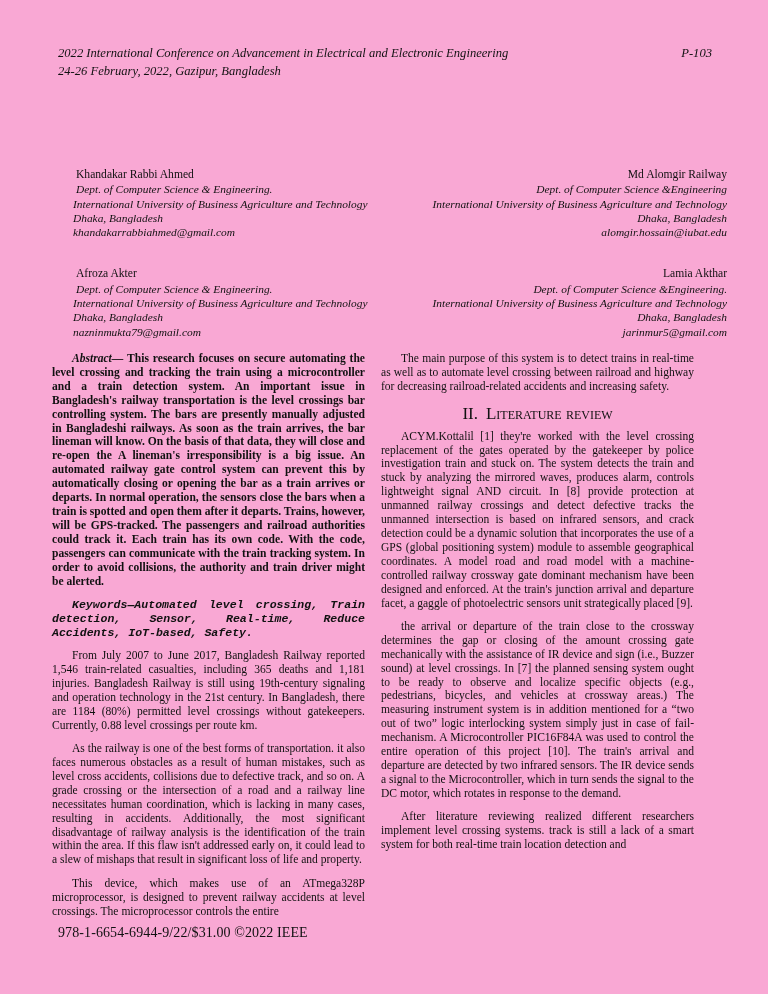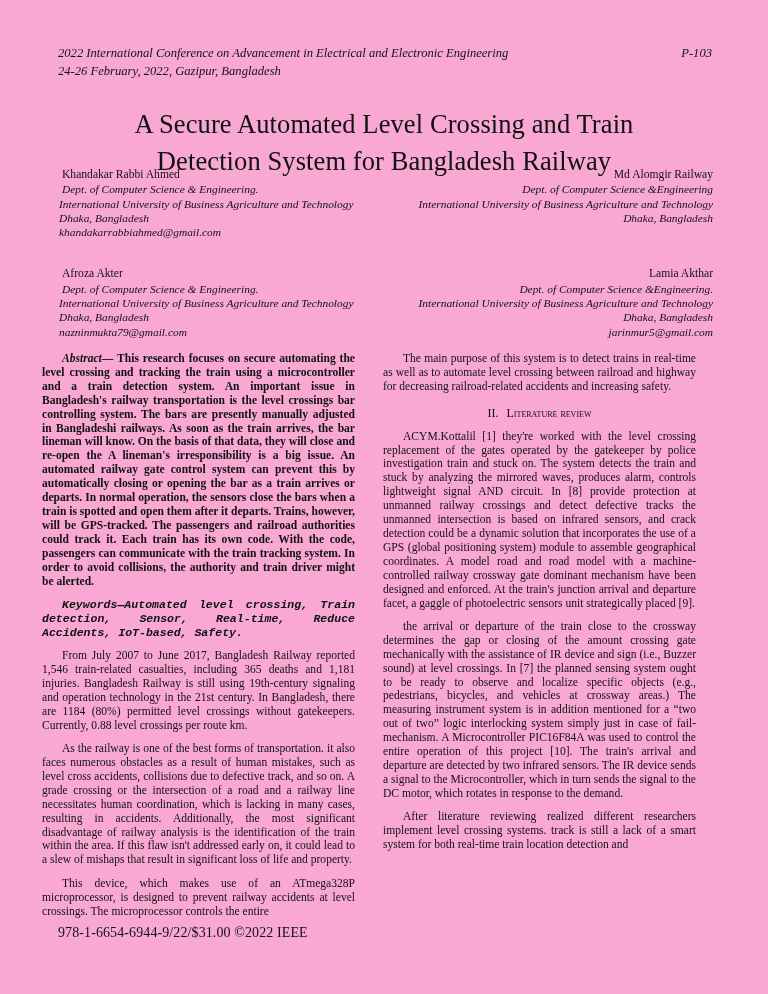--- a/index.html
+++ b/index.html
@@ -52,21 +52,21 @@
     font-size: 26.5px;
     line-height: 37px;
     font-weight: normal;
     letter-spacing: 0.1px;
   }
   .paper-title span { display: block; }
 
   
   .authors {
     position: absolute;
-    left: 59px;
+    left: 73px;
     top: 168px;
     width: 654px;
   }
   .author-row {
     display: flex;
     justify-content: space-between;
     margin-bottom: 28px;
   }
   .author-block {
     width: 330px;
@@ -81,26 +81,26 @@
   }
   .author-block .aff,
   .author-block .mail {
     font-style: italic;
   }
   .author-block .pad { padding-left: 3px; }
 
   
   .body-cols {
     position: absolute;
-    left: 42px;
+    left: 52px;
     top: 352px;
     width: 654px;
     height: 565px;
     display: flex;
-    gap: 28px;
+    gap: 16px;
   }
   .col {
     width: 313px;
     font-size: 11.55px;
     line-height: 13.9px;
     text-align: justify;
   }
   .col p {
     margin: 0 0 9.5px 0;
     text-indent: 20px;
@@ -118,21 +118,21 @@
   .keywords-p {
     font-weight: bold;
     font-style: italic;
     text-align: justify;
     font-family: Liberation Mono, monospace;
   }
   .sec-head {
     text-align: center;
     text-indent: 0;
     margin: 13px 0 9px 0;
-    font-size: 12px;
+    font-size: 17px;
     font-variant: small-caps;
   }
   .sec-head .num {
     font-variant: normal;
     padding-right: 8px;
   }
   .sec-head .stxt {
     font-variant: small-caps;
   }
 
@@ -151,40 +151,37 @@
 <div class="page">
 
   <div class="conf-header">
     <div class="line1">
       <span>2022 International Conference on Advancement in Electrical and Electronic Engineering</span>
       <span class="pcode">P-103</span>
     </div>
     <div class="line2">24-26 February, 2022, Gazipur, Bangladesh</div>
   </div>
 
-  <h1 class="paper-title">
-    <span>A Secure Automated Level Crossing and Train</span>
-    <span>Detection System for Bangladesh Railway</span>
-  </h1>
 
   <div class="authors">
 
     <div class="author-row">
       <div class="author-block left">
         <div class="name pad">Khandakar Rabbi Ahmed</div>
         <div class="aff pad">Dept. of Computer Science &amp; Engineering.</div>
         <div class="aff">International University of Business Agriculture and Technology</div>
         <div class="aff">Dhaka, Bangladesh</div>
         <div class="mail">khandakarrabbiahmed@gmail.com</div>
       </div>
       <div class="author-block right">
         <div class="name">Md Alomgir Railway</div>
         <div class="aff">Dept. of Computer Science &amp;Engineering</div>
         <div class="aff">International University of Business Agriculture and Technology</div>
         <div class="aff">Dhaka, Bangladesh</div>
+        <div class="mail">alomgir.hossain@iubat.edu</div>
       </div>
     </div>
 
     <div class="author-row">
       <div class="author-block left">
         <div class="name pad">Afroza Akter</div>
         <div class="aff pad">Dept. of Computer Science &amp; Engineering.</div>
         <div class="aff">International University of Business Agriculture and Technology</div>
         <div class="aff">Dhaka, Bangladesh</div>
         <div class="mail">nazninmukta79@gmail.com</div>

